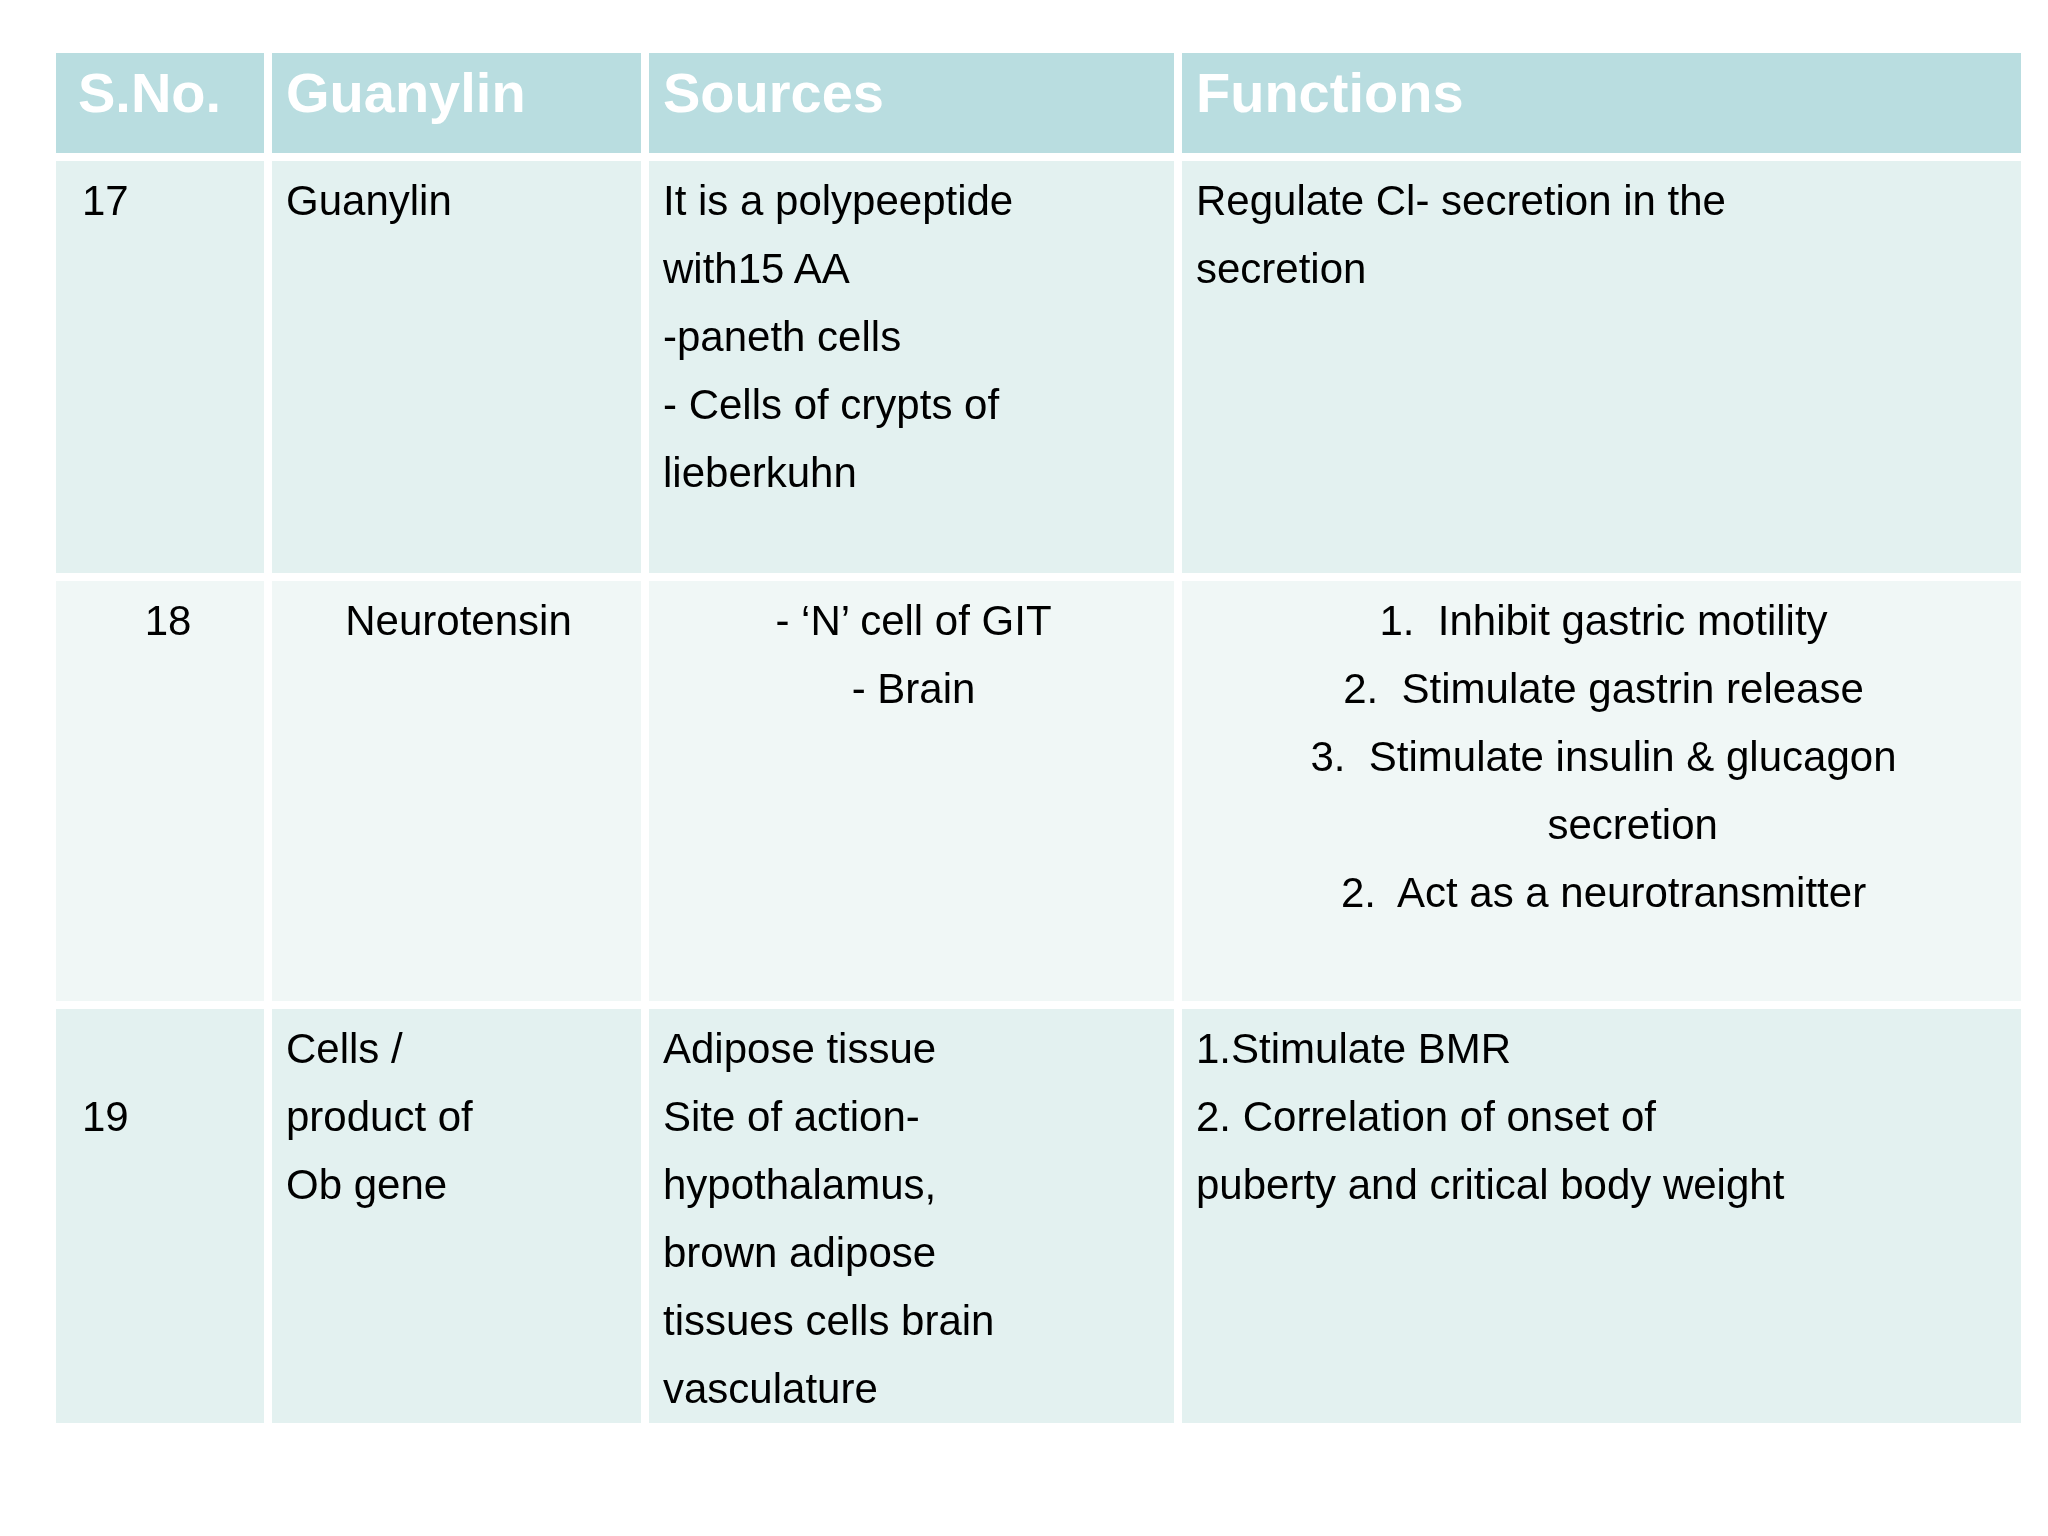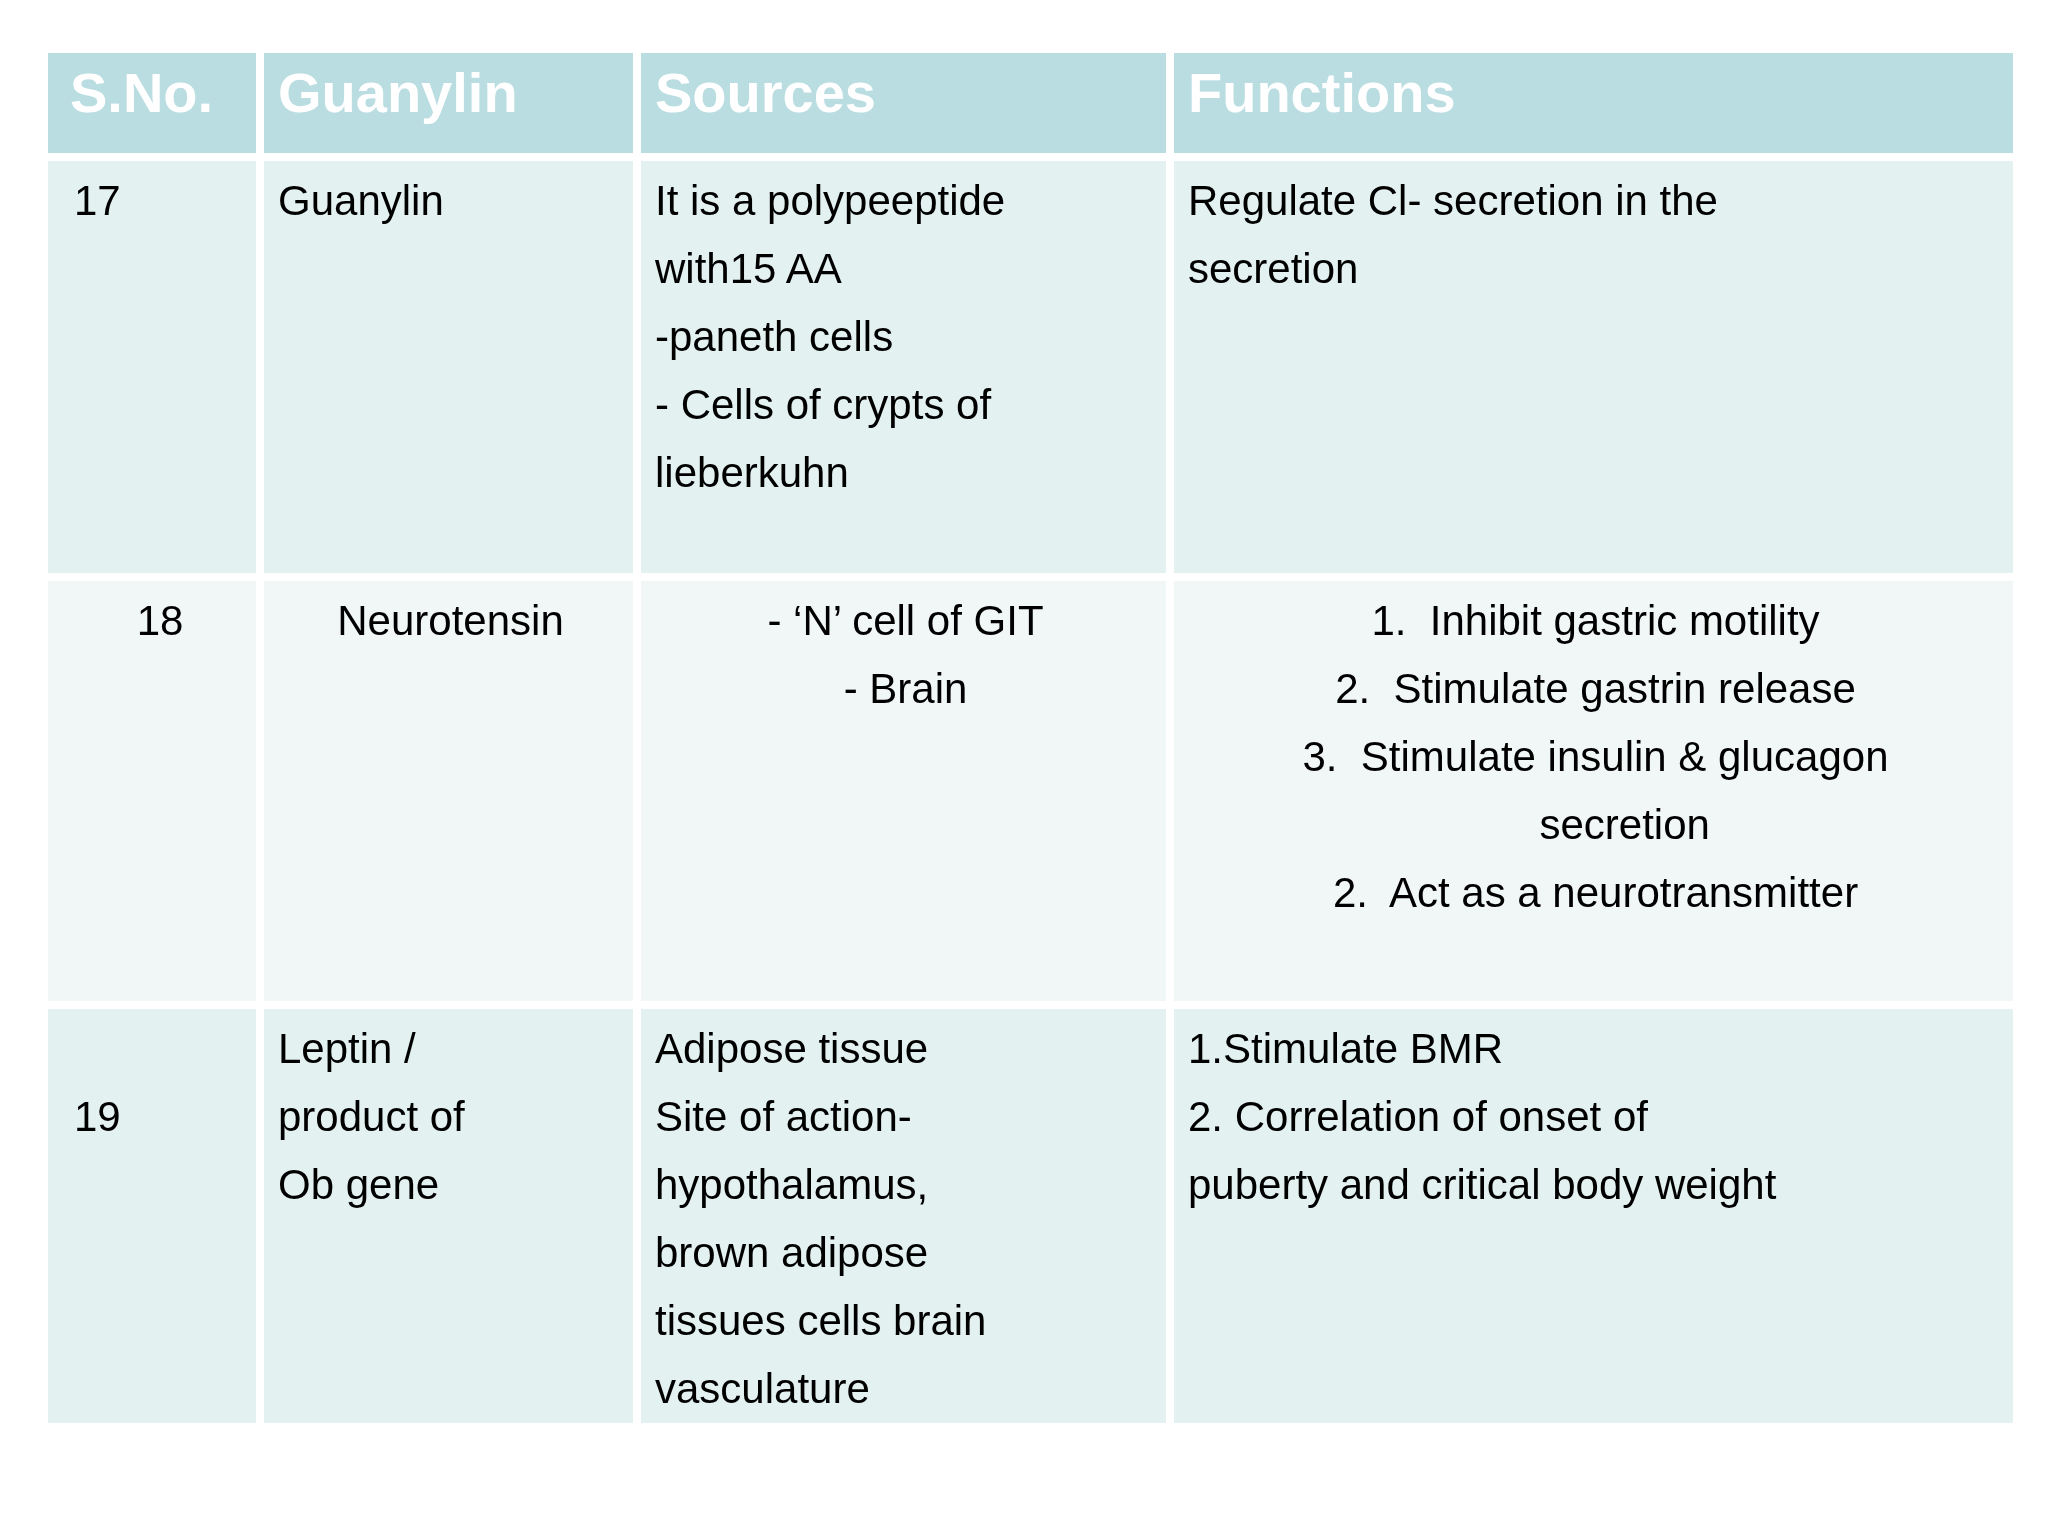--- a/index.html
+++ b/index.html
@@ -15,21 +15,21 @@
   }
   .slide {
     position: relative;
     width: 2048px;
     height: 1536px;
     background: #ffffff;
     overflow: hidden;
   }
   table.hormone-table {
     position: absolute;
-    left: 44px;
+    left: 52px;
     top: 49px;
     width: 1973px;
     border-collapse: separate;
     border-spacing: 0;
     table-layout: fixed;
   }
   th, td {
     box-sizing: border-box;
     border: 4px solid #ffffff;
     vertical-align: top;
@@ -117,21 +117,21 @@
             <div class="line">3.  Stimulate insulin &amp; glucagon</div>
             <div class="line">     secretion</div>
             <div class="line">2.  Act as a neurotransmitter</div>
           </td>
     </tr>
     <tr class="row-19 row-odd">
       <td class="col-sno offset-one-line">
             <div class="line">19</div>
           </td>
       <td>
-            <div class="line">Leptin /</div>
+            <div class="line">Cells /</div>
             <div class="line">product of</div>
             <div class="line">Ob gene</div>
           </td>
       <td>
             <div class="line">Adipose tissue</div>
             <div class="line">Site of action-</div>
             <div class="line">hypothalamus,</div>
             <div class="line">brown adipose</div>
             <div class="line">tissues cells brain</div>
             <div class="line">vasculature</div>

